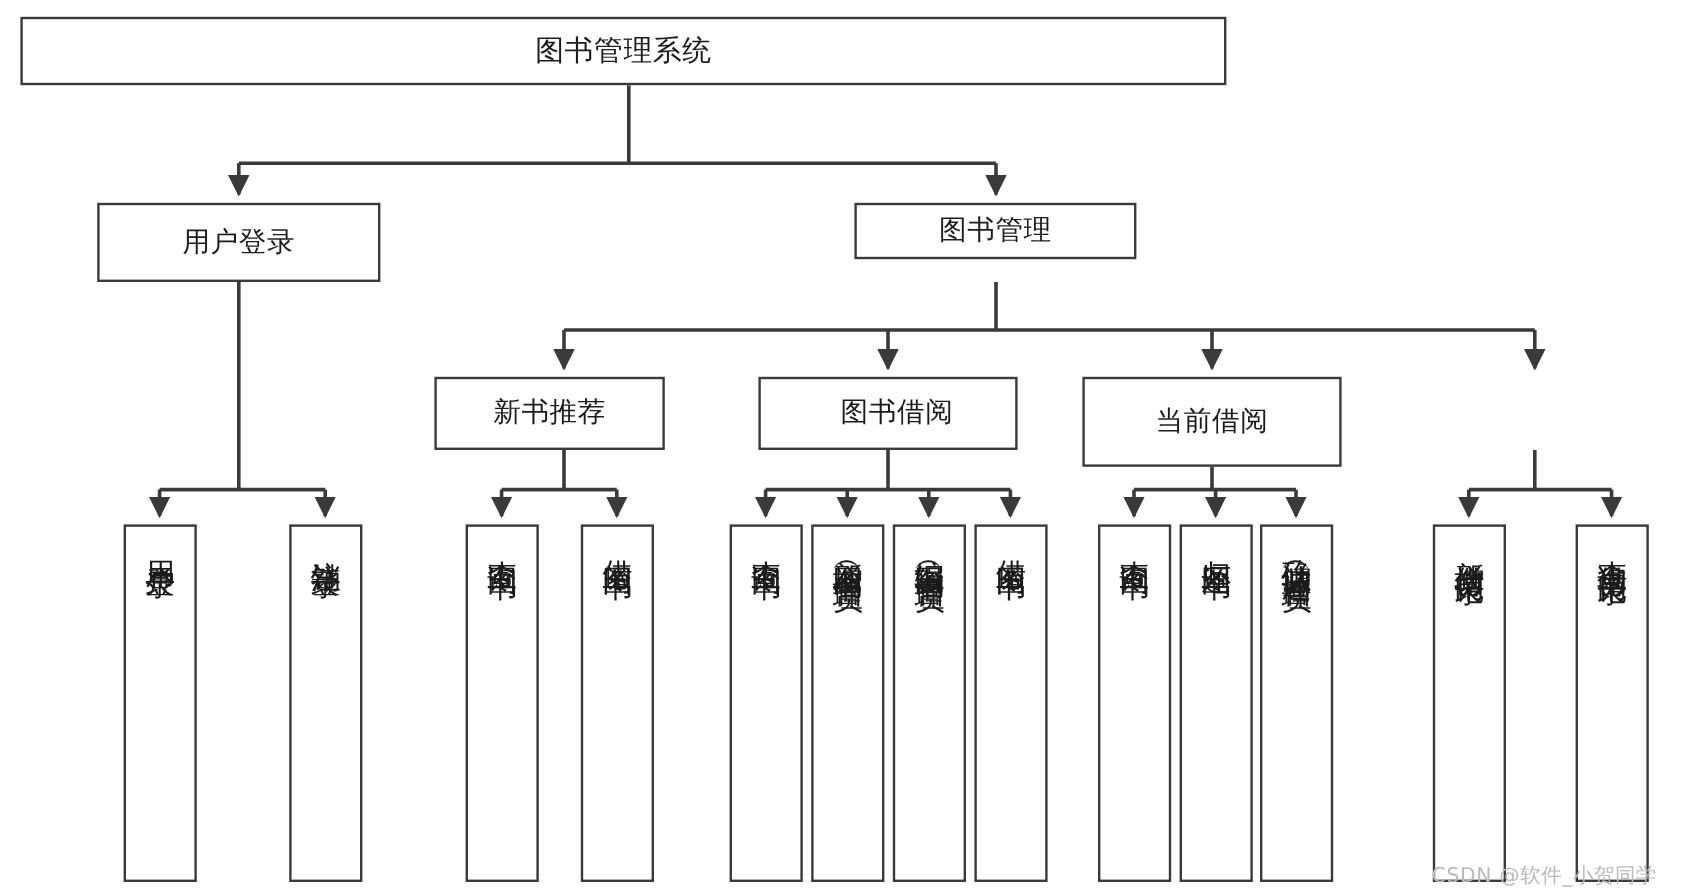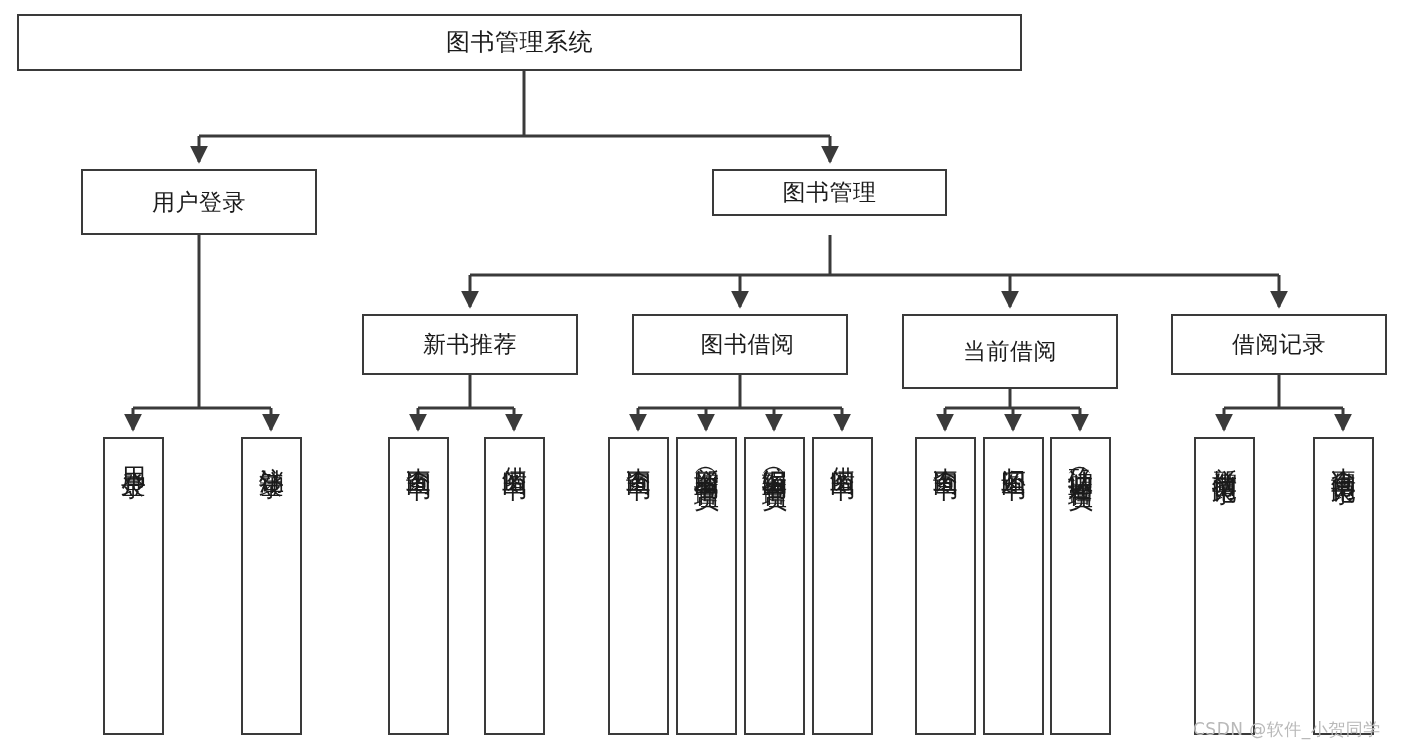--- a/index.html
+++ b/index.html
@@ -131,31 +131,28 @@
     <span class="node-label">图书管理系统</span>
   </div>
 
   <div class="node horiz" id="node-l2-0" style="left: 81px; top: 169px; width: 236px; height: 66px;">
     <span class="node-label">用户登录</span>
   </div>
   <div class="node horiz" id="node-l2-1" style="left: 712px; top: 169px; width: 235px; height: 47px;">
     <span class="node-label">图书管理</span>
   </div>
 
-  <div class="node horiz" id="node-l3-0" style="left: 362px; top: 314px; width: 216px; height: 61px;">
+  <div class="node horiz" id="node-l3-0" style="left: 362px; top: 314px; width: 192px; height: 61px;">
     <span class="node-label">新书推荐</span>
   </div>
   <div class="node horiz" id="node-l3-1" style="left: 632px; top: 314px; width: 216px; height: 61px; padding-left: 15px;">
     <span class="node-label">图书借阅</span>
   </div>
   <div class="node horiz" id="node-l3-2" style="left: 902px; top: 314px; width: 216px; height: 75px;">
     <span class="node-label">当前借阅</span>
-  </div>
-  <div class="node horiz" id="node-l3-3" style="left: 1171px; top: 314px; width: 216px; height: 61px;">
-    <span class="node-label">借阅记录</span>
   </div>
 
   <div class="node vert" id="node-leaf-0" style="left: 103px; top: 437px; width: 61px; height: 298px;">
     <span class="node-label">用户登录</span>
   </div>
   <div class="node vert" id="node-leaf-1" style="left: 241px; top: 437px; width: 61px; height: 298px;">
     <span class="node-label">注销登录</span>
   </div>
   <div class="node vert" id="node-leaf-2" style="left: 388px; top: 437px; width: 61px; height: 298px;">
     <span class="node-label">查询图书</span>

